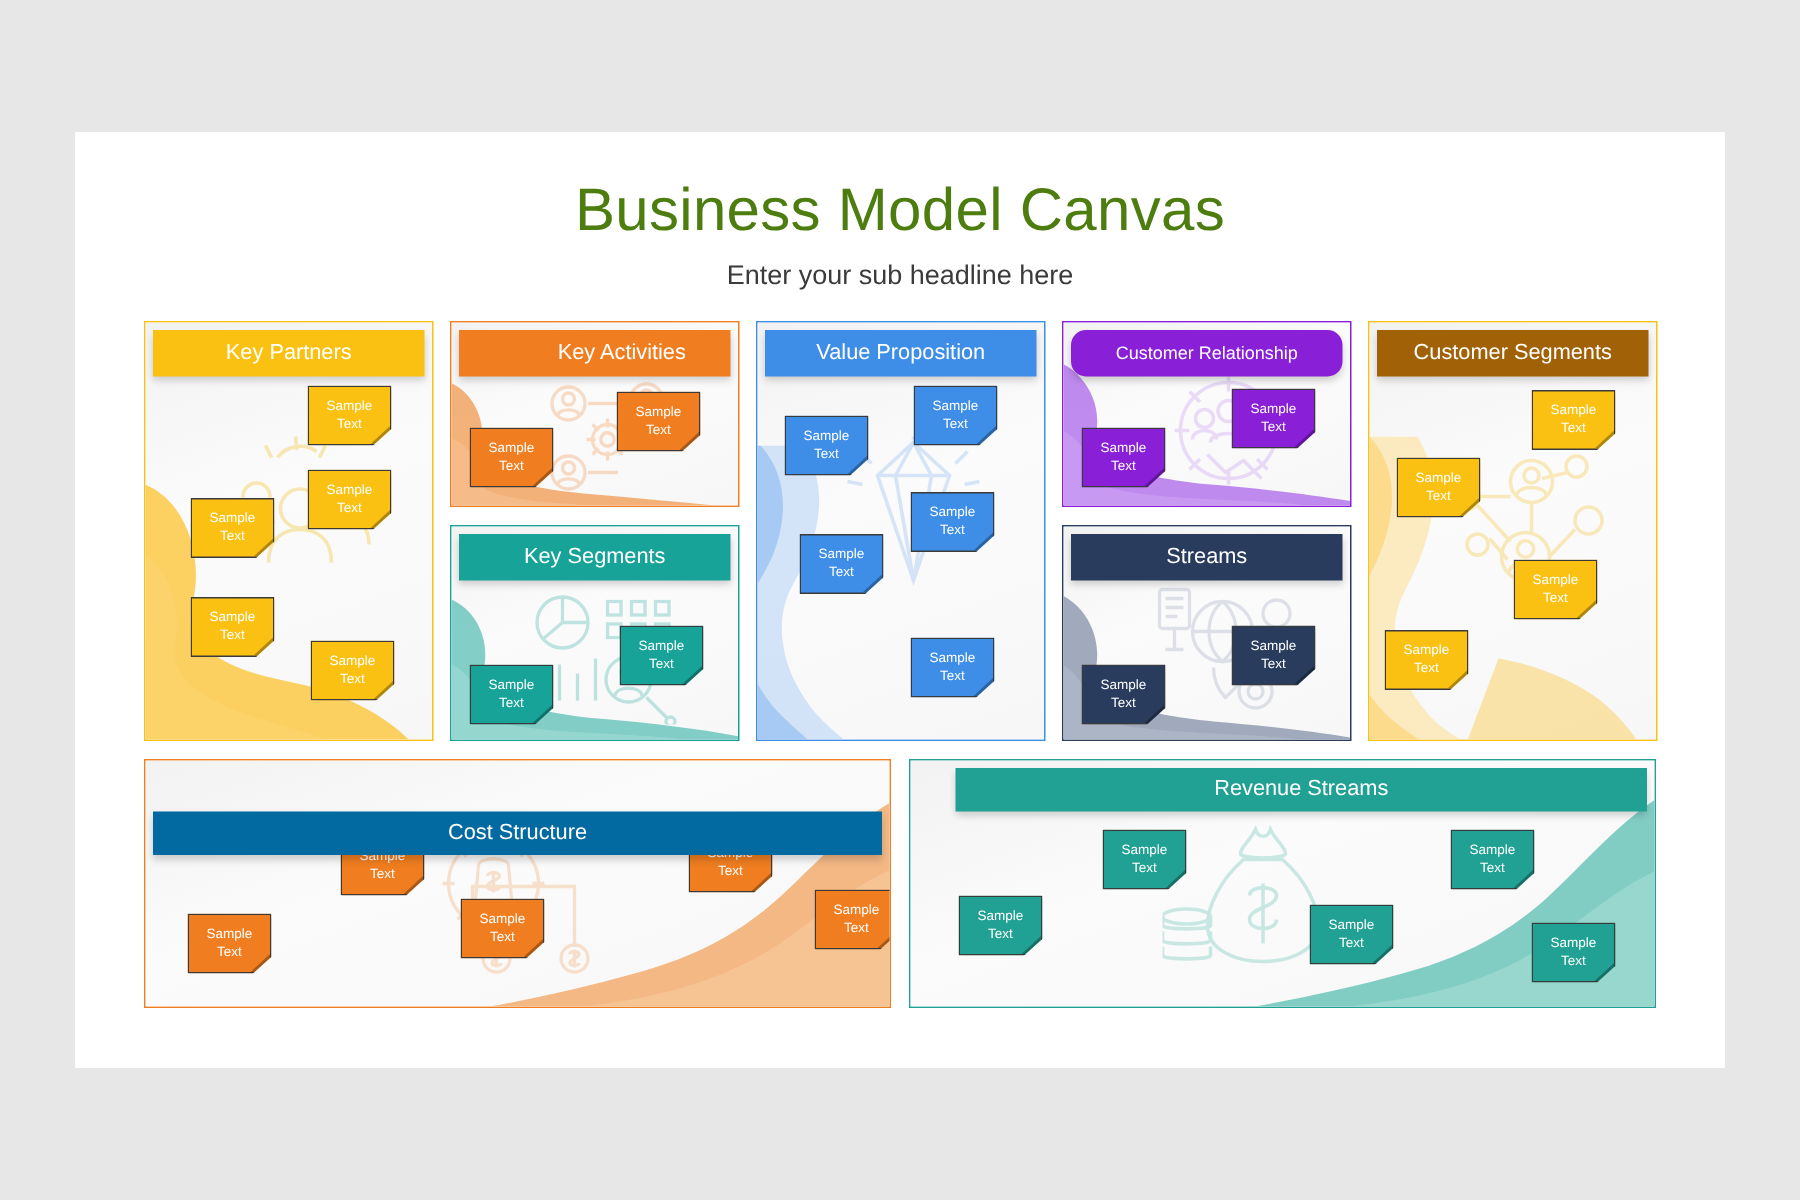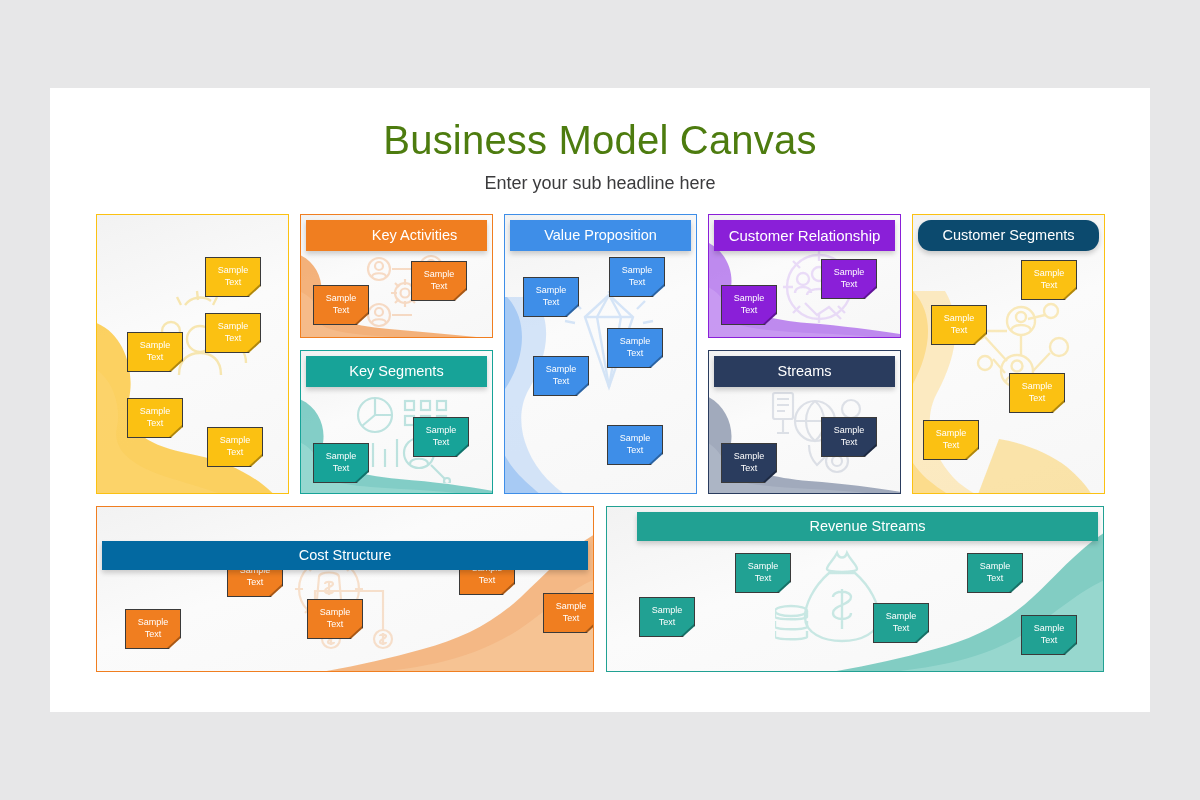--- a/index.html
+++ b/index.html
@@ -44,21 +44,21 @@
   .wm { position: absolute; pointer-events: none; }
   .wm svg { display: block; }
   .hdr {
     position: absolute; left: 5px; right: 5px; top: 5px;
     height: 31px; line-height: 31px;
     text-align: center; color: #ffffff;
     font-size: 14.5px;
     box-shadow: 0 3px 5px rgba(0,0,0,.18);
     z-index: 6;
   }
-  .hdr.small { font-size: 15px; }
+  .hdr.small { font-size: 12px; border-radius: 10px; }
   
   .note {
     position: absolute;
     width: 56px; height: 40px;
     border: 1.2px solid #3a3a3a;
     color: #ffffff;
     font-size: 9px; line-height: 11.5px;
     text-align: center;
     padding-top: 7px;
     z-index: 5;
@@ -124,20 +124,21 @@
         <span class="txt">Sample</span>
         <span class="txt">Text</span>
         <span class="fold"></span>
       </div>
       <div class="note" style="left:110px;top:212px;background:#fbc112;">
         <span class="txt">Sample</span>
         <span class="txt">Text</span>
         <span class="fold"></span>
       </div>
     </div>
+    <div class="hdr" style="background:#fbc112;">Key Partners</div>
   </div>
 
   <div class="panel" id="p-key-activities" style="left:250px;top:126px;width:193px;height:124px;border-color:#f07e20;">
     <div class="body">
       <div class="blob" style="left:-24px;top:30px;">
         <svg width="240" height="100" viewBox="0 0 240 100">
           <path d="M0 8 C32 2 48 30 44 52 C40 72 70 80 112 84 C158 88 200 92 240 96 L240 100 L0 100 Z" fill="#f2a564" opacity=".85"></path>
           <path d="M0 44 C30 40 44 62 42 74 C40 86 78 90 120 92 C170 94 210 98 240 100 L0 100 Z" fill="#f6c193" opacity=".6"></path>
         </svg>
       </div>
@@ -364,21 +365,21 @@
         <span class="txt">Sample</span>
         <span class="txt">Text</span>
         <span class="fold"></span>
       </div>
       <div class="note" style="left:10px;top:205px;background:#fbc112;">
         <span class="txt">Sample</span>
         <span class="txt">Text</span>
         <span class="fold"></span>
       </div>
     </div>
-    <div class="hdr" style="background:#0c4a6e;border-radius:13px;">Customer Segments</div>
+    <div class="hdr" style="background:#a16207;">Customer Segments</div>
   </div>
 
   <div class="panel wide" id="p-cost-structure" style="left:46px;top:418px;width:498px;height:166px;border-color:#f07e20;">
     <div class="body">
       <div class="blob" style="left:218px;top:22px;">
         <svg width="290" height="148" viewBox="0 0 290 148">
           <path d="M290 0 C256 16 232 44 206 68 C178 94 146 110 108 120 C72 130 36 138 0 144 L0 148 L290 148 Z" fill="#f3b078" opacity=".9"></path>
           <path d="M290 46 C262 56 240 74 216 92 C190 112 158 126 122 134 C86 142 40 146 0 148 L290 148 Z" fill="#f7c99c" opacity=".6"></path>
         </svg>
       </div>

